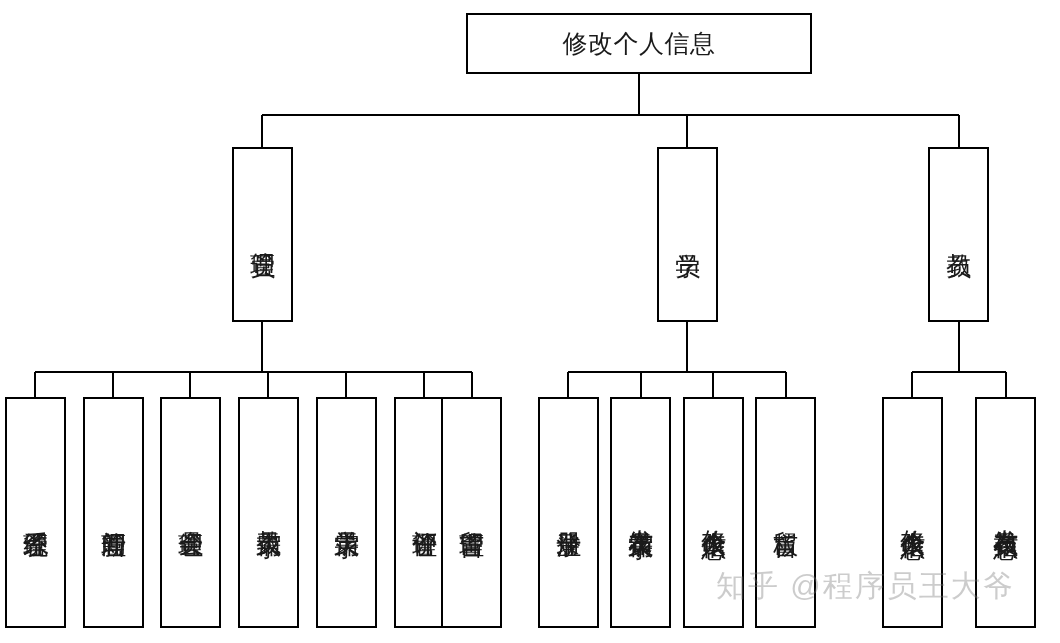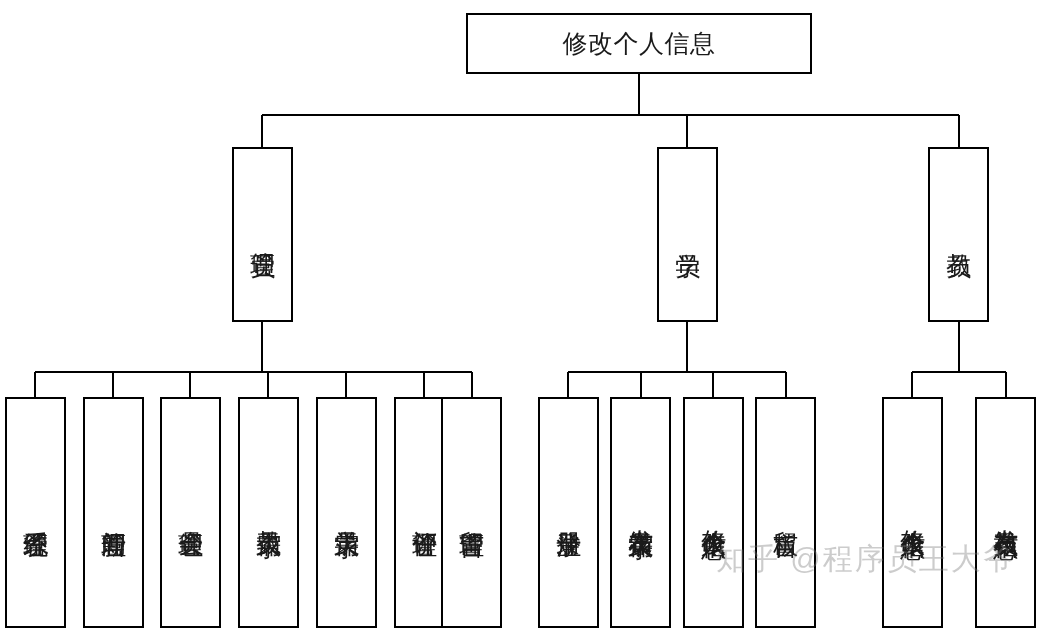--- a/index.html
+++ b/index.html
@@ -55,21 +55,21 @@
     line-height: 1.02;
     letter-spacing: 1px;
   }
   .node.leaf .lbl {
     font-size: 25px;
     line-height: 1.02;
   }
   .watermark {
     position: absolute;
     left: 716px;
-    top: 539px;
+    top: 566px;
     font-size: 30px;
     color: rgba(120,120,120,0.38);
     font-family: "Liberation Sans", "DejaVu Sans", sans-serif;
     white-space: nowrap;
     letter-spacing: 2px;
     pointer-events: none;
   }
 </style>
 </head>
 <body>

